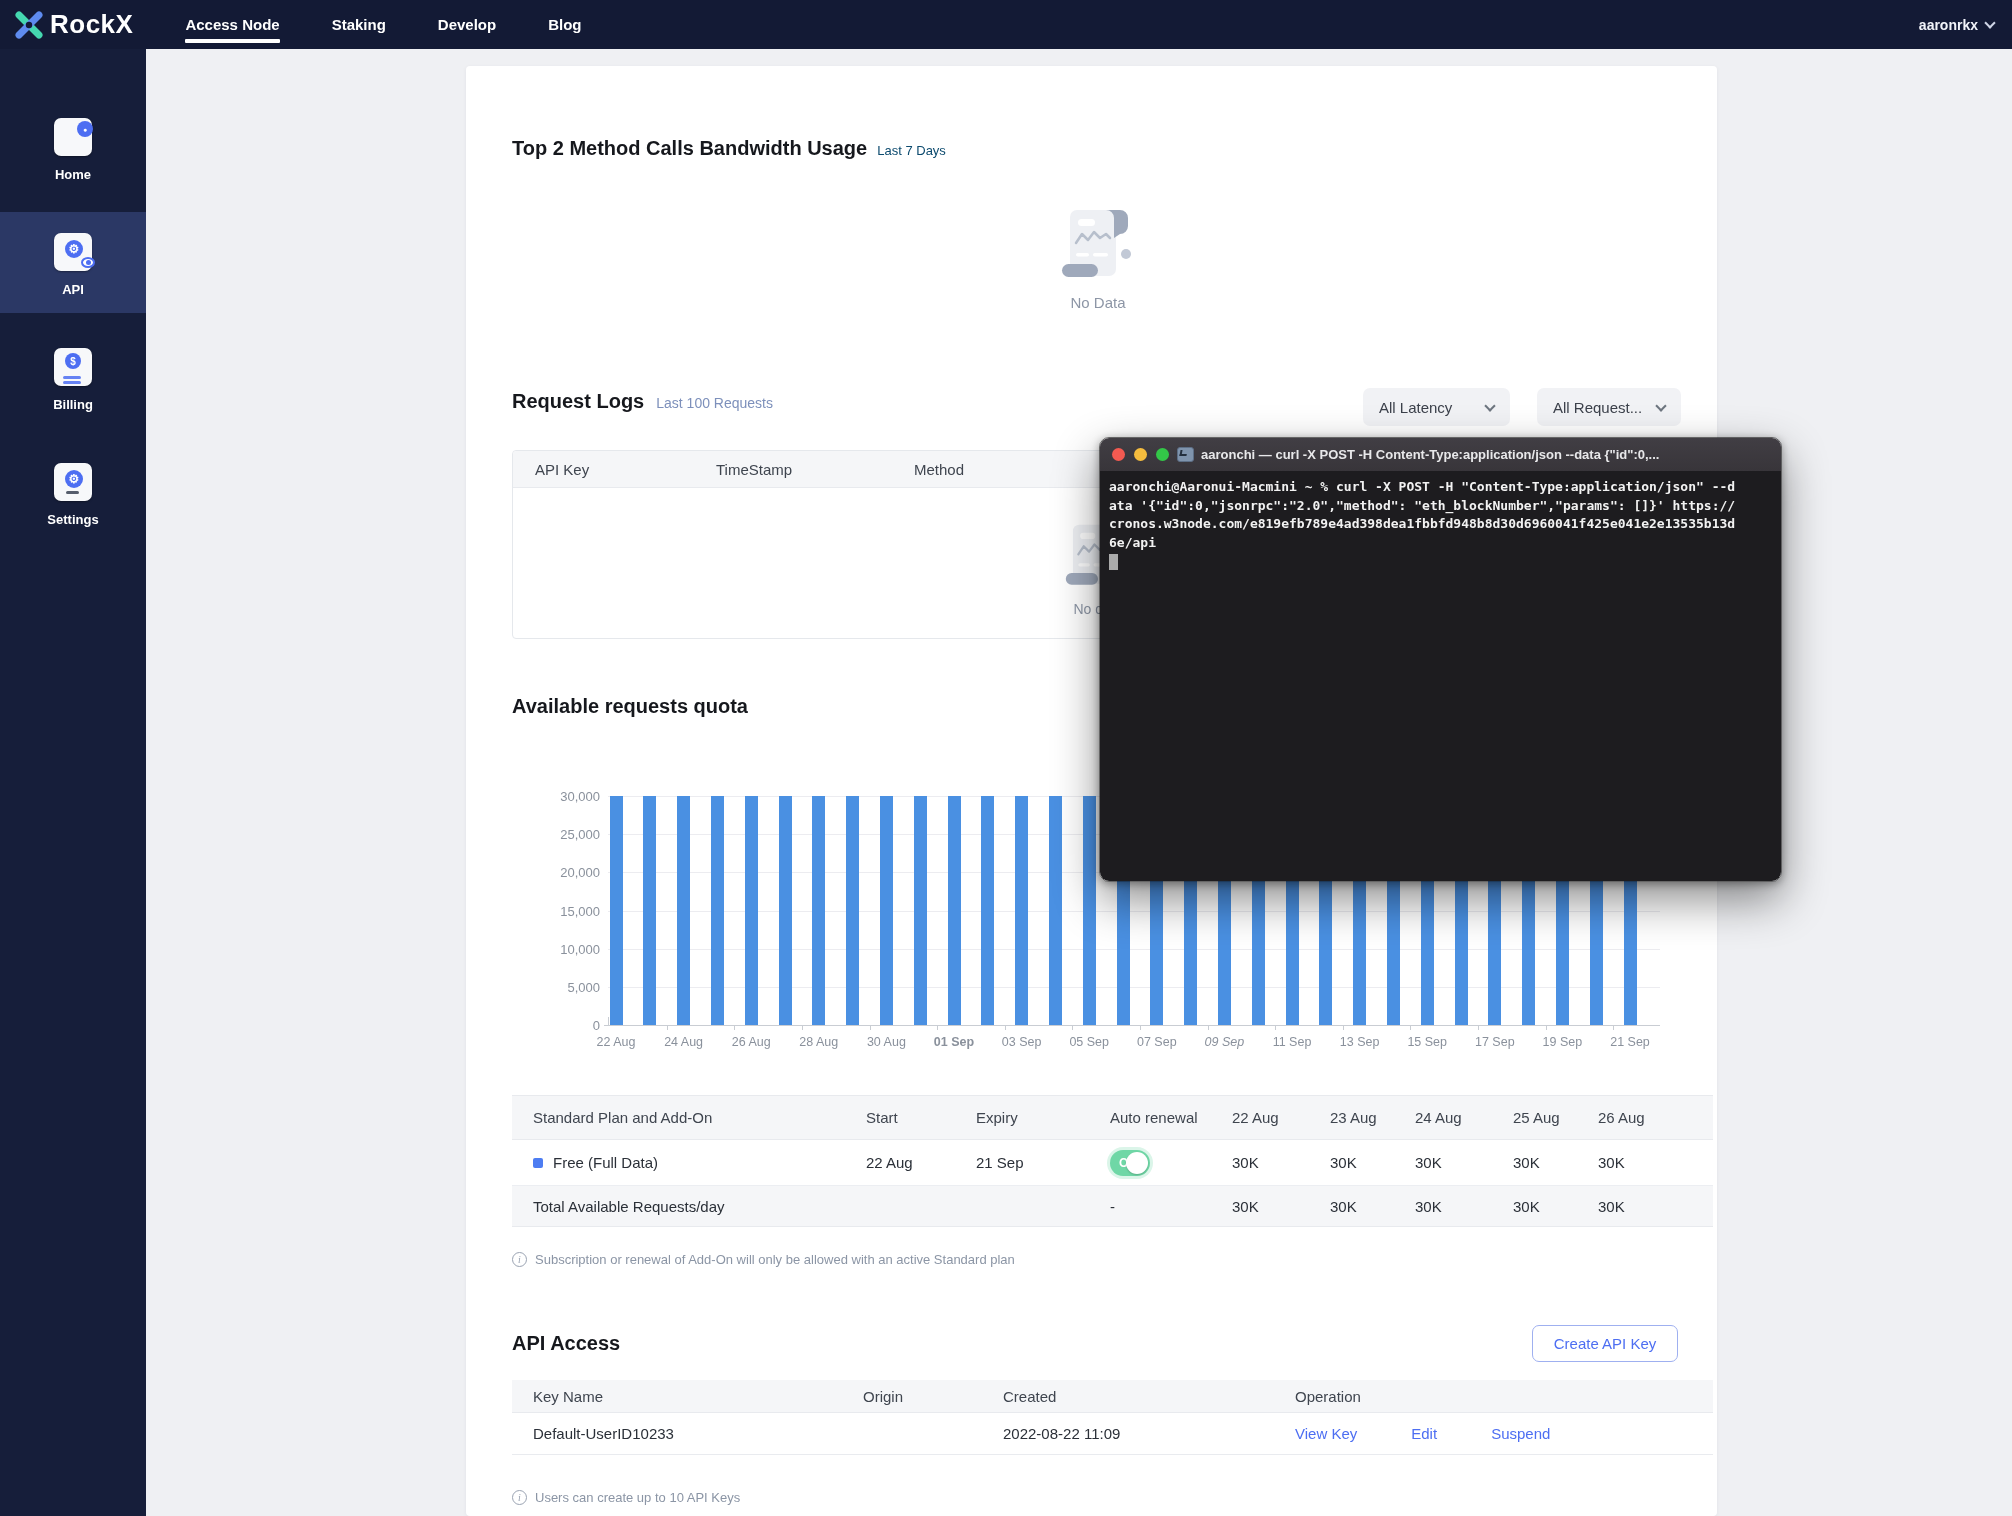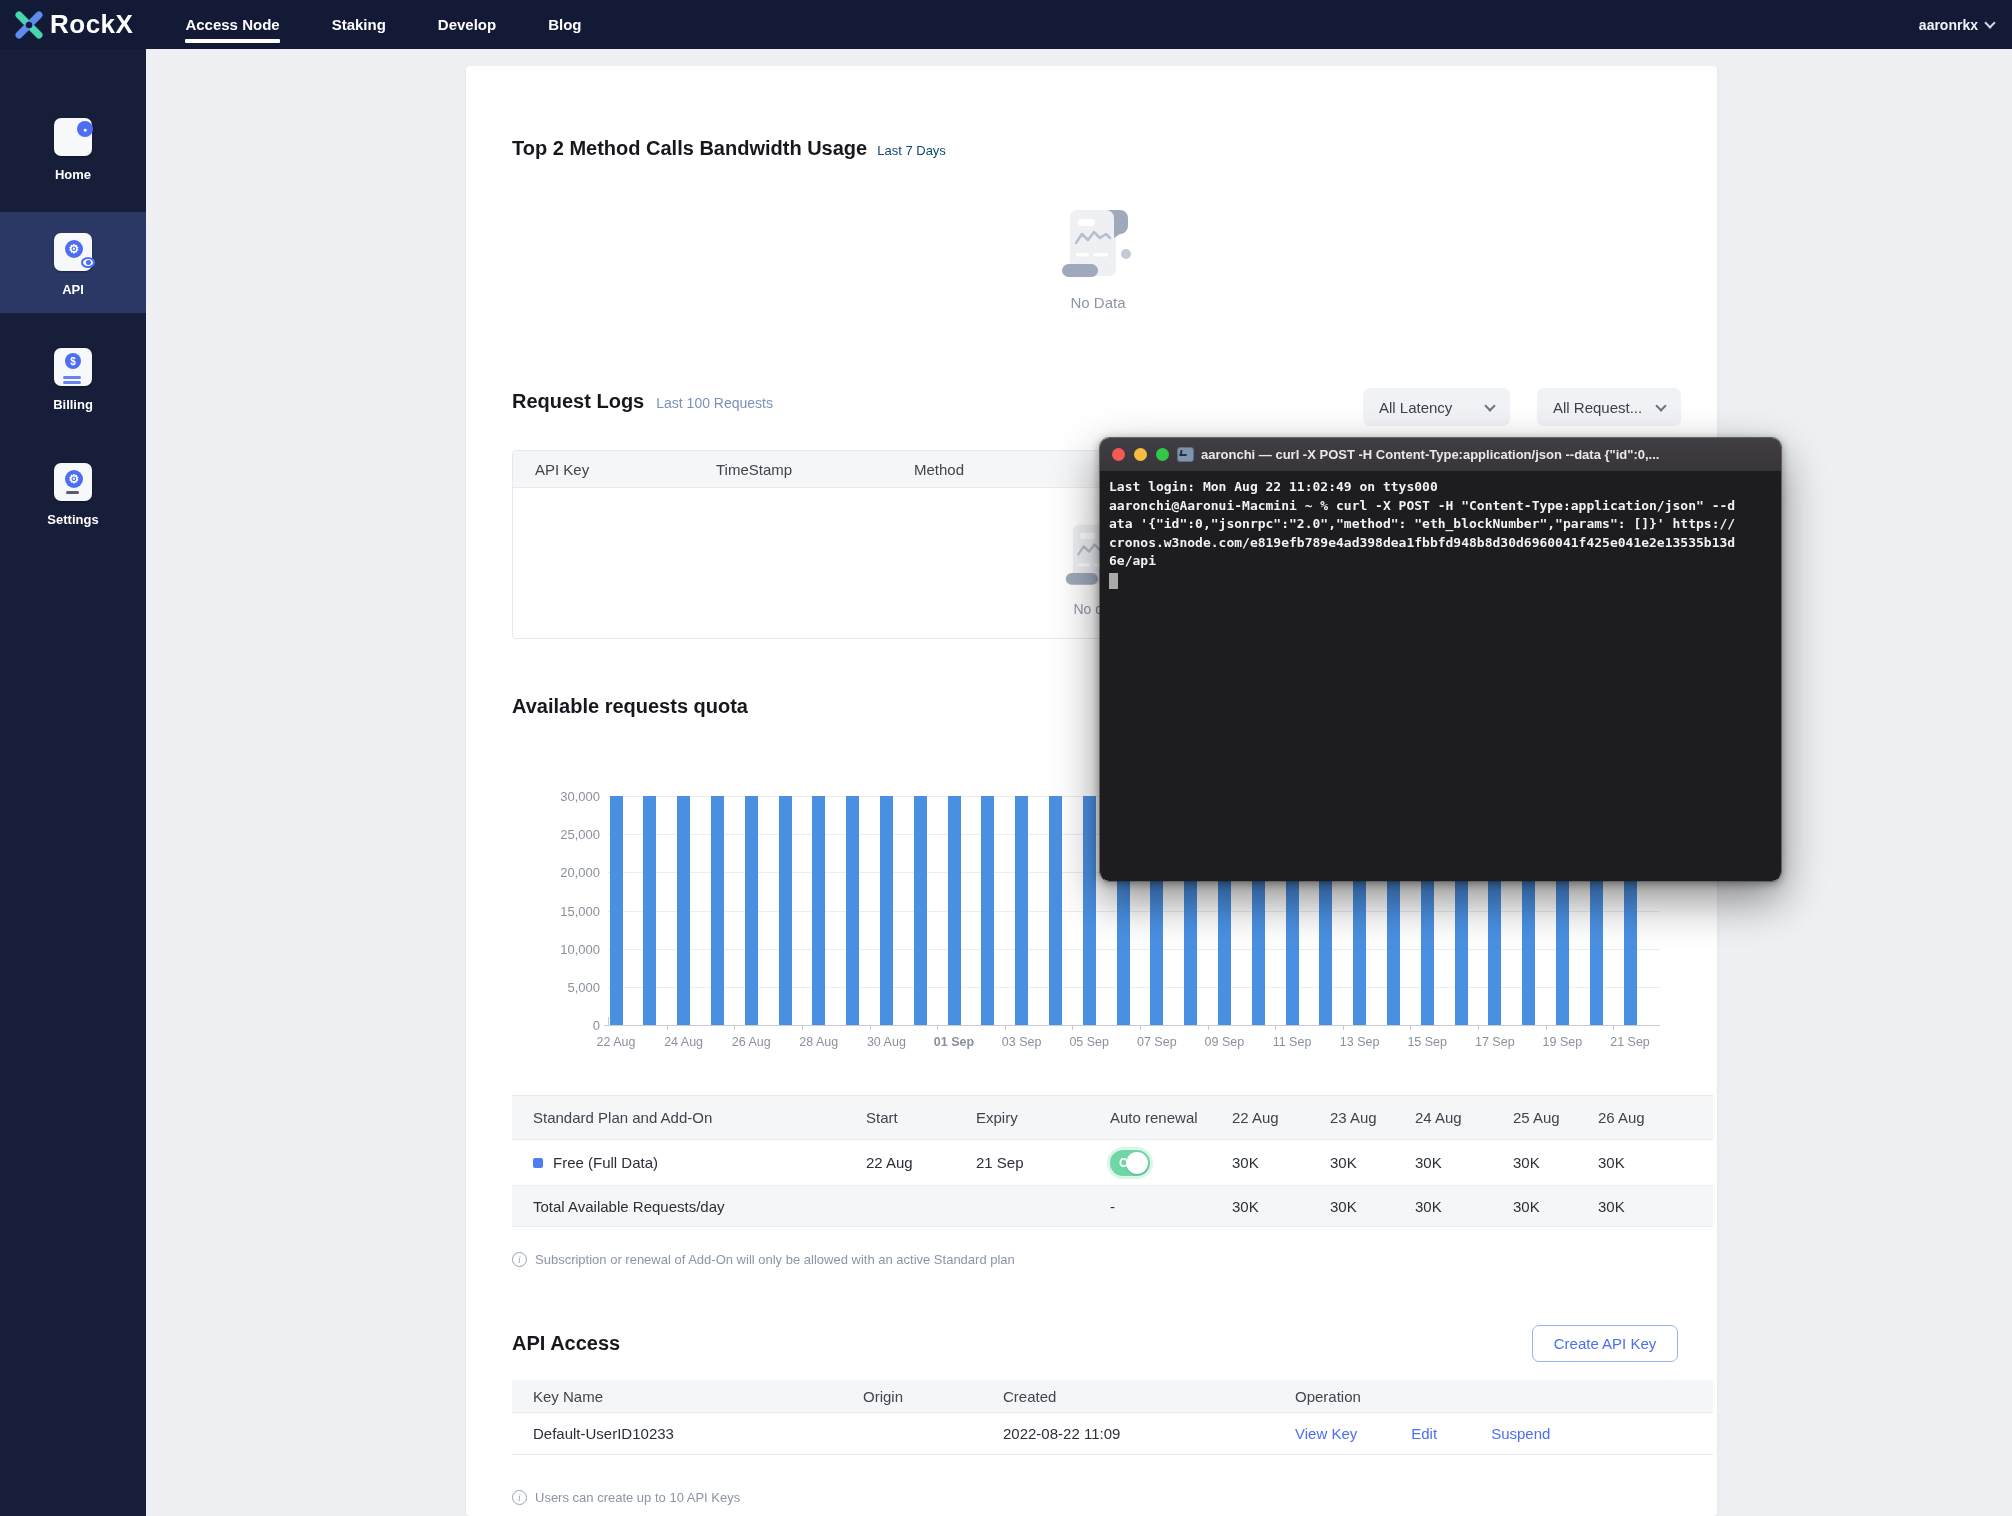--- a/index.html
+++ b/index.html
@@ -270,21 +270,21 @@
           <div class="bar" title="21 Sep: 30000" style="left: 1111.5px; width: 13px; top: 12px; height: 229px; background: rgb(74, 144, 226);"></div>
           <div class="x-label" style="left: 104px; top: 251px;">22 Aug</div>
           <div class="x-label" style="left: 171.6px; top: 251px;">24 Aug</div>
           <div class="x-label" style="left: 239.2px; top: 251px;">26 Aug</div>
           <div class="x-label" style="left: 306.8px; top: 251px;">28 Aug</div>
           <div class="x-label" style="left: 374.4px; top: 251px;">30 Aug</div>
           <div class="x-label" style="left: 442px; top: 251px; font-weight: bold;">01 Sep</div>
           <div class="x-label" style="left: 509.6px; top: 251px;">03 Sep</div>
           <div class="x-label" style="left: 577.2px; top: 251px;">05 Sep</div>
           <div class="x-label" style="left: 644.8px; top: 251px;">07 Sep</div>
-          <div class="x-label" style="left: 712.4px; top: 251px;">09 Sep</div>
+          <div class="x-label" style="left: 712.4px; top: 251px; font-style: italic;">09 Sep</div>
           <div class="x-label" style="left: 780px; top: 251px;">11 Sep</div>
           <div class="x-label" style="left: 847.6px; top: 251px;">13 Sep</div>
           <div class="x-label" style="left: 915.2px; top: 251px;">15 Sep</div>
           <div class="x-label" style="left: 982.8px; top: 251px;">17 Sep</div>
           <div class="x-label" style="left: 1050.4px; top: 251px;">19 Sep</div>
           <div class="x-label" style="left: 1118px; top: 251px;">21 Sep</div>
           <div class="x-tick" style="left: 154.7px; top: 241px;"></div>
           <div class="x-tick" style="left: 222.3px; top: 241px;"></div>
           <div class="x-tick" style="left: 289.9px; top: 241px;"></div>
           <div class="x-tick" style="left: 357.5px; top: 241px;"></div>
@@ -379,21 +379,20 @@
 
   <div class="terminal">
     <div class="term-bar">
       <span class="light" style="background:#f35a51;"></span>
       <span class="light" style="background:#f6bd3e;"></span>
       <span class="light" style="background:#33c748; margin-right:0;"></span>
       <span class="term-icon"></span>
       <span class="term-title">aaronchi — curl -X POST -H Content-Type:application/json --data {"id":0,...</span>
     </div>
     <div class="term-body" id="term-body">
-        <div class="term-line">Last login: Mon Aug 22 11:02:49 on ttys000</div>
         <div class="term-line">aaronchi@Aaronui-Macmini ~ % curl -X POST -H "Content-Type:application/json" --d</div>
         <div class="term-line">ata '{"id":0,"jsonrpc":"2.0","method": "eth_blockNumber","params": []}' https://</div>
         <div class="term-line">cronos.w3node.com/e819efb789e4ad398dea1fbbfd948b8d30d6960041f425e041e2e13535b13d</div>
         <div class="term-line">6e/api</div>
         <div class="term-cursor"></div>
       </div>
   </div>
 
 </div>
 

